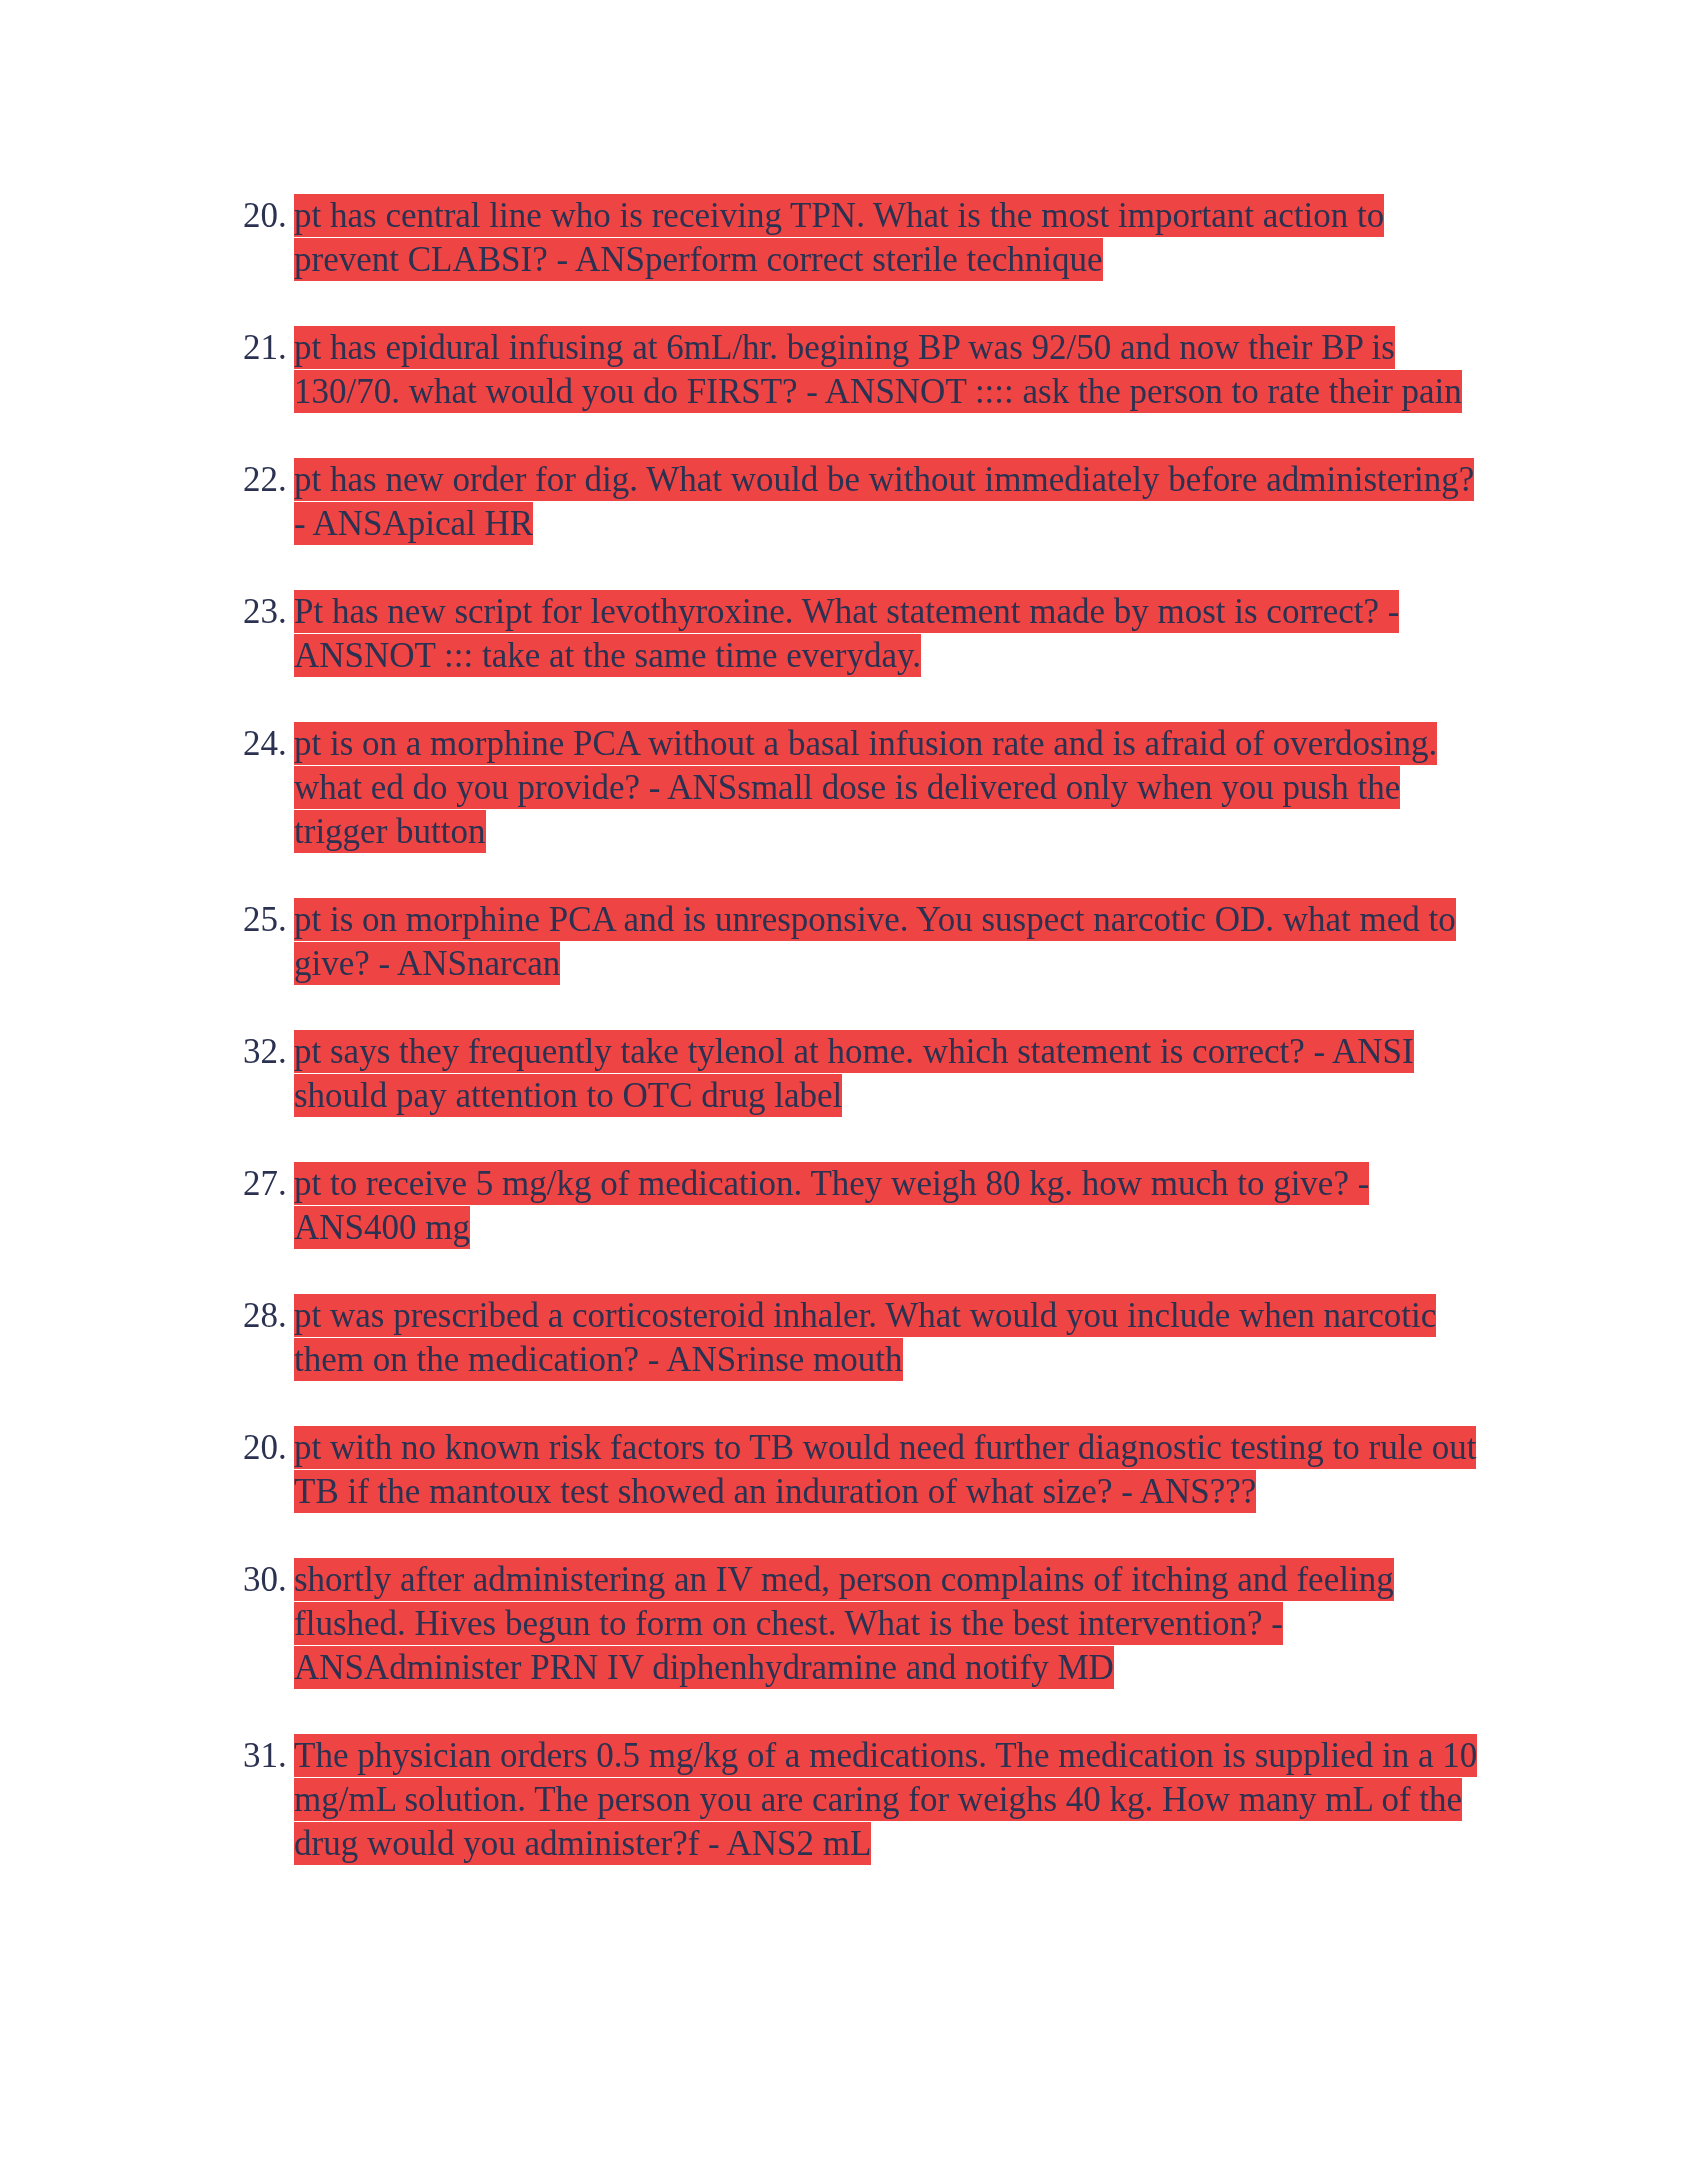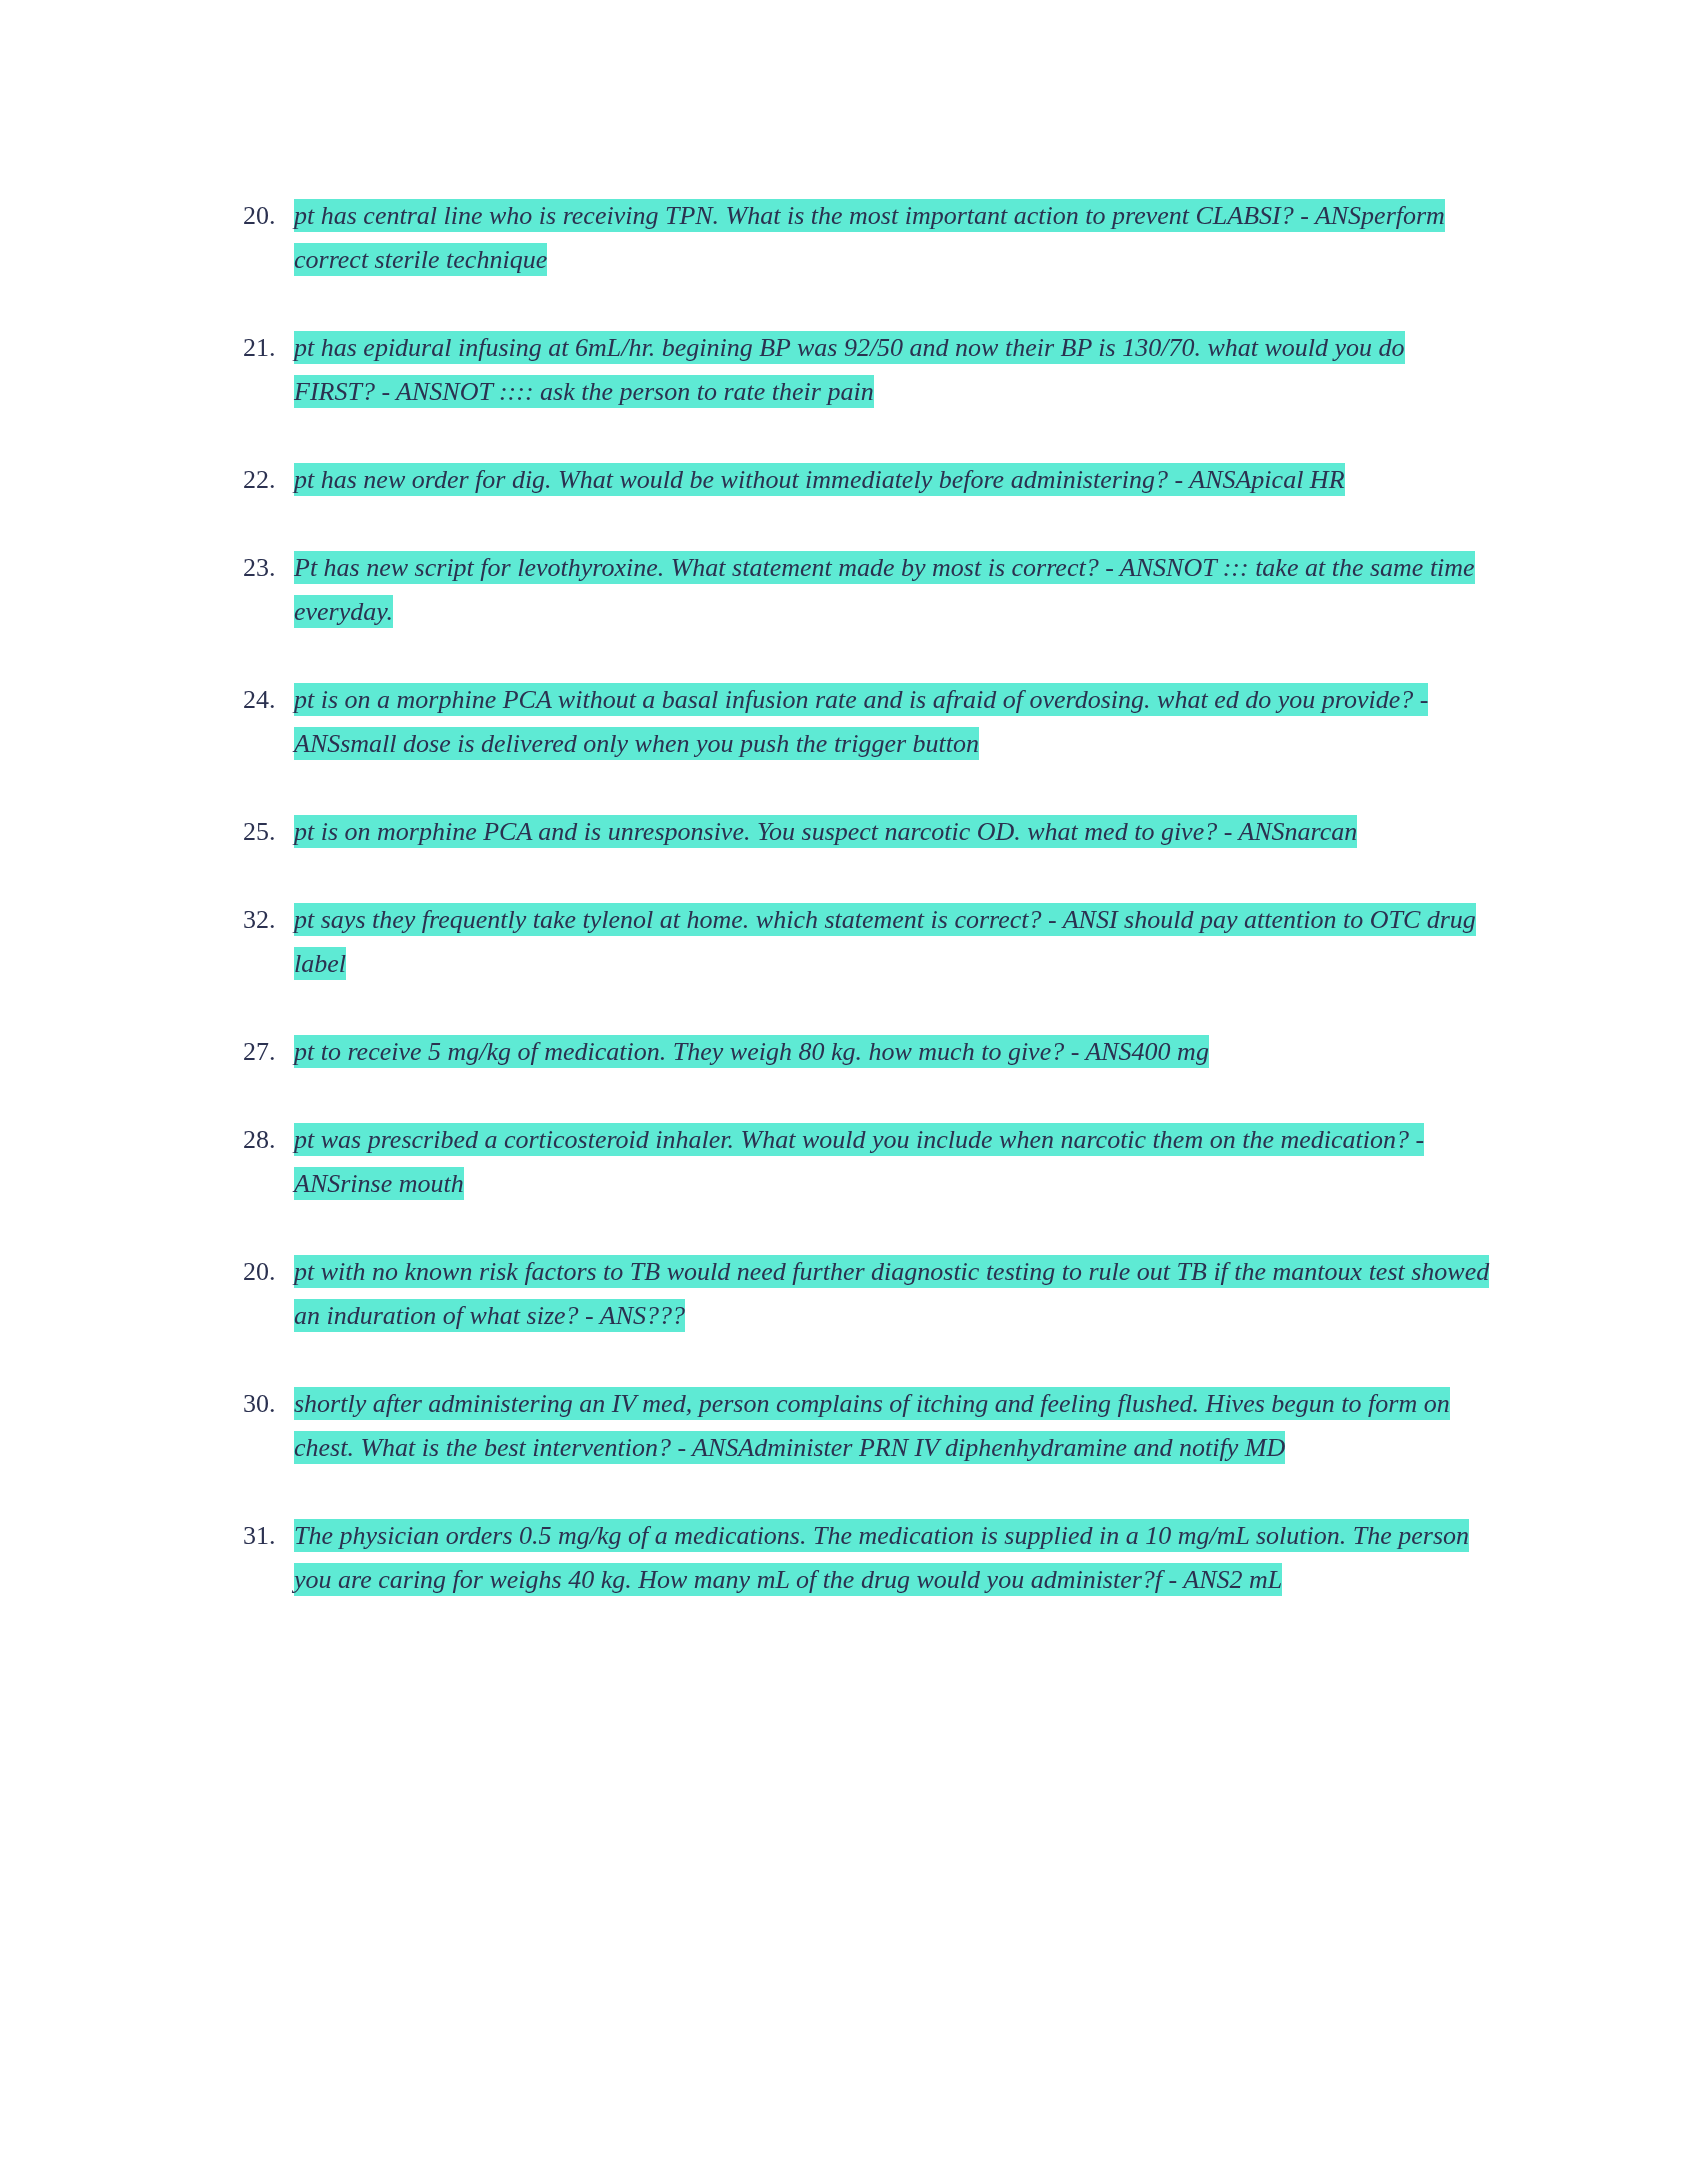--- a/index.html
+++ b/index.html
@@ -1,21 +1,21 @@
 <!DOCTYPE html>
 <html><head>
 <meta charset="utf-8">
 <style>
   html,body{margin:0;padding:0;background:#ffffff;}
   body{width:1683px;height:2178px;position:relative;overflow:hidden;
        font-family:"Liberation Serif","DejaVu Serif",serif;color:#2b3150;}
   .list{position:absolute;left:243px;top:194px;width:1247px;}
-  .item{position:relative;padding-left:51px;margin-bottom:44px;font-size:26px;line-height:44px;}
+  .item{position:relative;padding-left:51px;margin-bottom:44px;font-size:35px;line-height:44px;}
   .num{position:absolute;left:0;top:0;}
-  .text{display:inline;background:#5eead4;box-decoration-break:clone;-webkit-box-decoration-break:clone;padding:2px 0;font-style:italic;}
+  .text{display:inline;background:#ef4444;box-decoration-break:clone;-webkit-box-decoration-break:clone;padding:2px 0;}
 </style>
 </head>
 <body>
 
 <div class="list">
   <div class="item"><span class="num">20.</span><span class="text">pt has central line who is receiving TPN. What is the most important action to prevent CLABSI? - ANSperform correct sterile technique</span></div>
   <div class="item"><span class="num">21.</span><span class="text">pt has epidural infusing at 6mL/hr. begining BP was 92/50 and now their BP is 130/70. what would you do FIRST? - ANSNOT :::: ask the person to rate their pain</span></div>
   <div class="item"><span class="num">22.</span><span class="text">pt has new order for dig. What would be without immediately before administering? - ANSApical HR</span></div>
   <div class="item"><span class="num">23.</span><span class="text">Pt has new script for levothyroxine. What statement made by most is correct? - ANSNOT ::: take at the same time everyday.</span></div>
   <div class="item"><span class="num">24.</span><span class="text">pt is on a morphine PCA without a basal infusion rate and is afraid of overdosing. what ed do you provide? - ANSsmall dose is delivered only when you push the trigger button</span></div>

